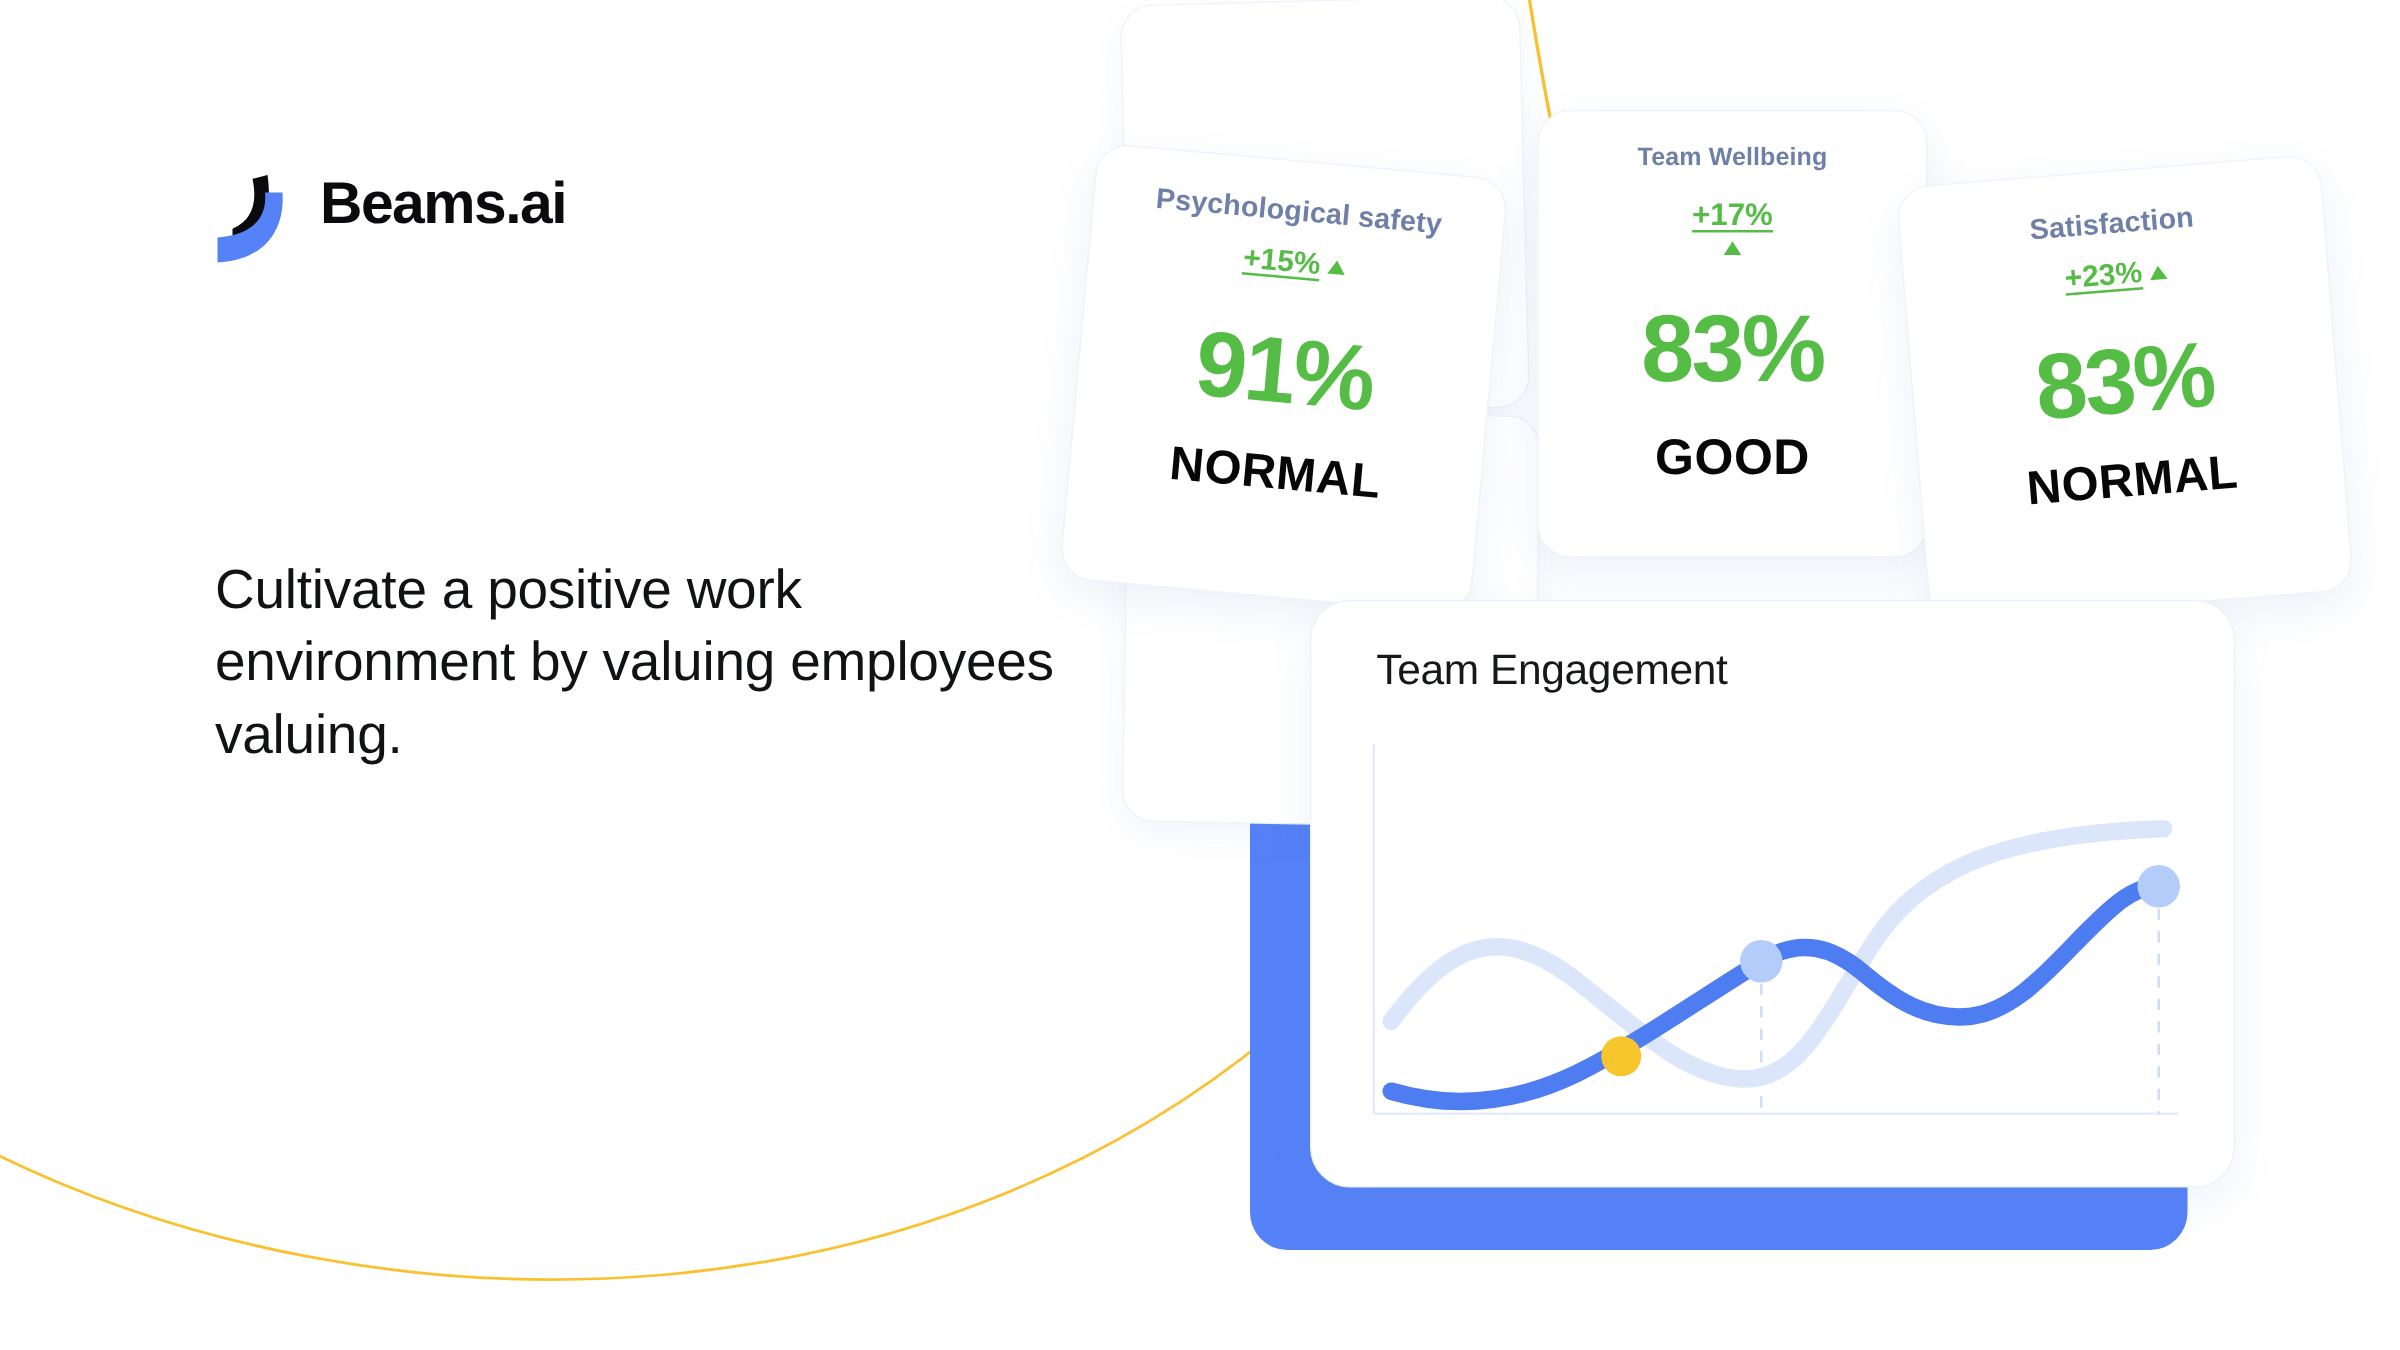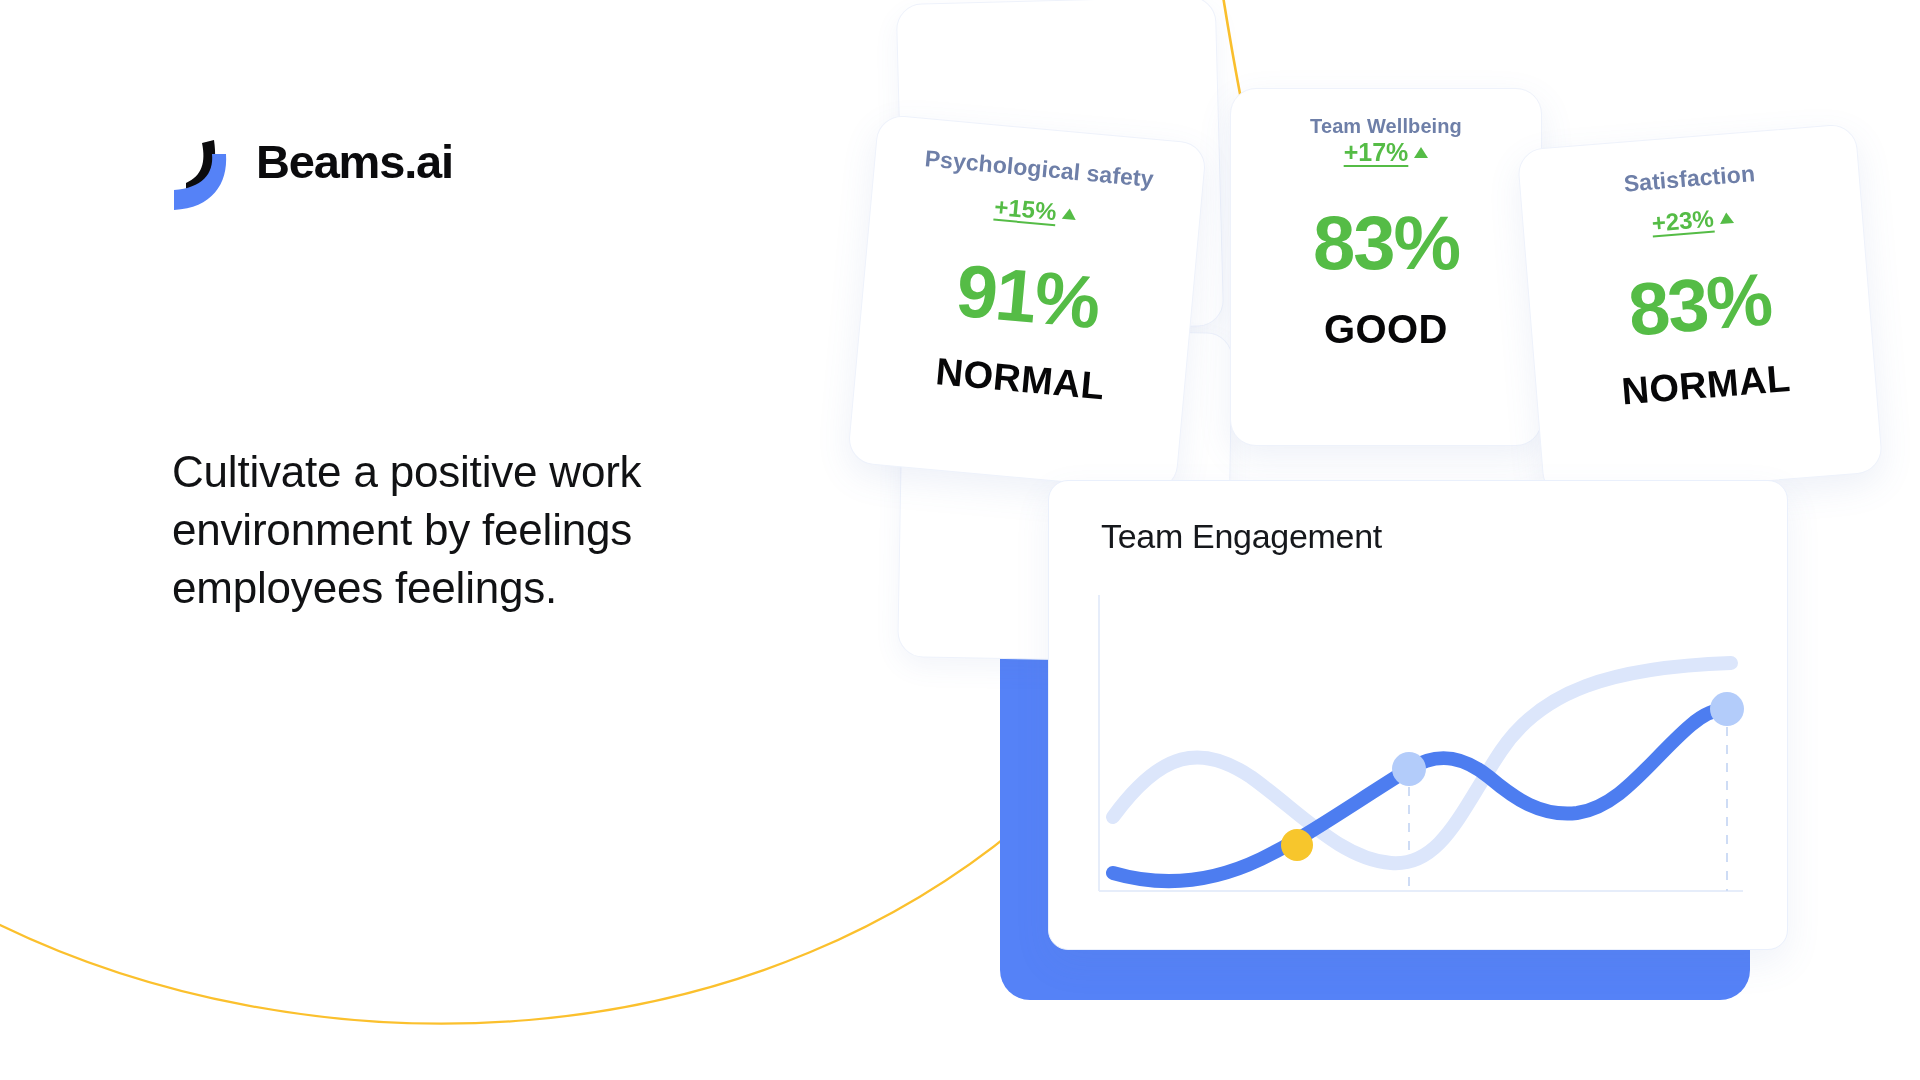--- a/index.html
+++ b/index.html
@@ -69,39 +69,39 @@
   #card-psych .card-delta { font-size:24px; margin-top:14px; }
   #card-psych .card-value { font-size:74px; margin-top:36px; }
   #card-psych .card-status { font-size:38px; margin-top:24px; }
 
   
   #ghost-psych { left:20px; top:110px; width:320px; height:330px; transform:rotate(-1.5deg); z-index:0; }
 
   
   #card-well { left:330px; top:88px; width:312px; height:358px; }
   #card-well .card-title { font-size:20px; margin-top:26px; }
-  #card-well .card-delta { font-size:25px; margin-top:0; }
+  #card-well .card-delta { font-size:25px; margin-top:20px;flex-direction:column; }
   #card-well .card-value { font-size:76px; margin-top:38px; }
   #card-well .card-status { font-size:40px; margin-top:26px; }
 
   
   #ghost-sat { left:620px; top:112px; width:330px; height:330px; transform:rotate(1deg); z-index:0; }
 
   
   #card-sat { left:630px; top:136px; width:340px; height:350px; transform:rotate(-4.6deg); }
   #card-sat .card-title { font-size:23px; margin-top:28px; }
   #card-sat .card-delta { font-size:24px; margin-top:14px; }
   #card-sat .card-value { font-size:74px; margin-top:34px; }
   #card-sat .card-status { font-size:38px; margin-top:22px; }
 
   
   .chart-card {
     position:absolute; left:148px; top:480px;
     width:740px; height:470px;
-    background:#ffffff; border:1px solid #eaf0fc; border-radius:20px;
+    background:#ffffff; border:1px solid #eaf0fc; border-radius:32px;
     box-shadow:0 14px 36px rgba(86,118,186,0.09);
   }
   .chart-title {
     position:absolute; left:52px; top:36px;
     font-size:34px; font-weight:400; color:#16181c; letter-spacing:-0.3px;
   }
   .chart-area { position:absolute; left:42px; top:110px; width:660px; height:330px; }
   .chart-area svg { display:block; width:100%; height:100%; }
 </style>
 </head>
@@ -117,21 +117,21 @@
   <div class="brand">
     <span class="logo-mark">
       <svg viewBox="0 0 70 78" fill="none">
         <path d="M46 2 C50 30 44 54 18 62 L18 45 C34 38 38 24 34 5 Z" fill="#0b0b0d"></path>
         <path d="M58 16 C60 46 44 70 6 72 L6 52 C34 50 46 36 44 16 Z" fill="#5582F7"></path>
       </svg>
     </span>
     <span class="brand-name">Beams.ai</span>
   </div>
 
-  <div class="headline">Cultivate a positive work environment by feelings employees feelings.</div>
+  <div class="headline">Cultivate a positive work environment by valuing employees valuing.</div>
 
   <div class="cluster">
 
     <div class="blue-block"></div>
 
     <div class="ghost-card" id="ghost-psych"></div>
     <div class="ghost-card" id="ghost-sat"></div>
 
     <div class="card" id="card-psych">
       <div class="card-inner">

